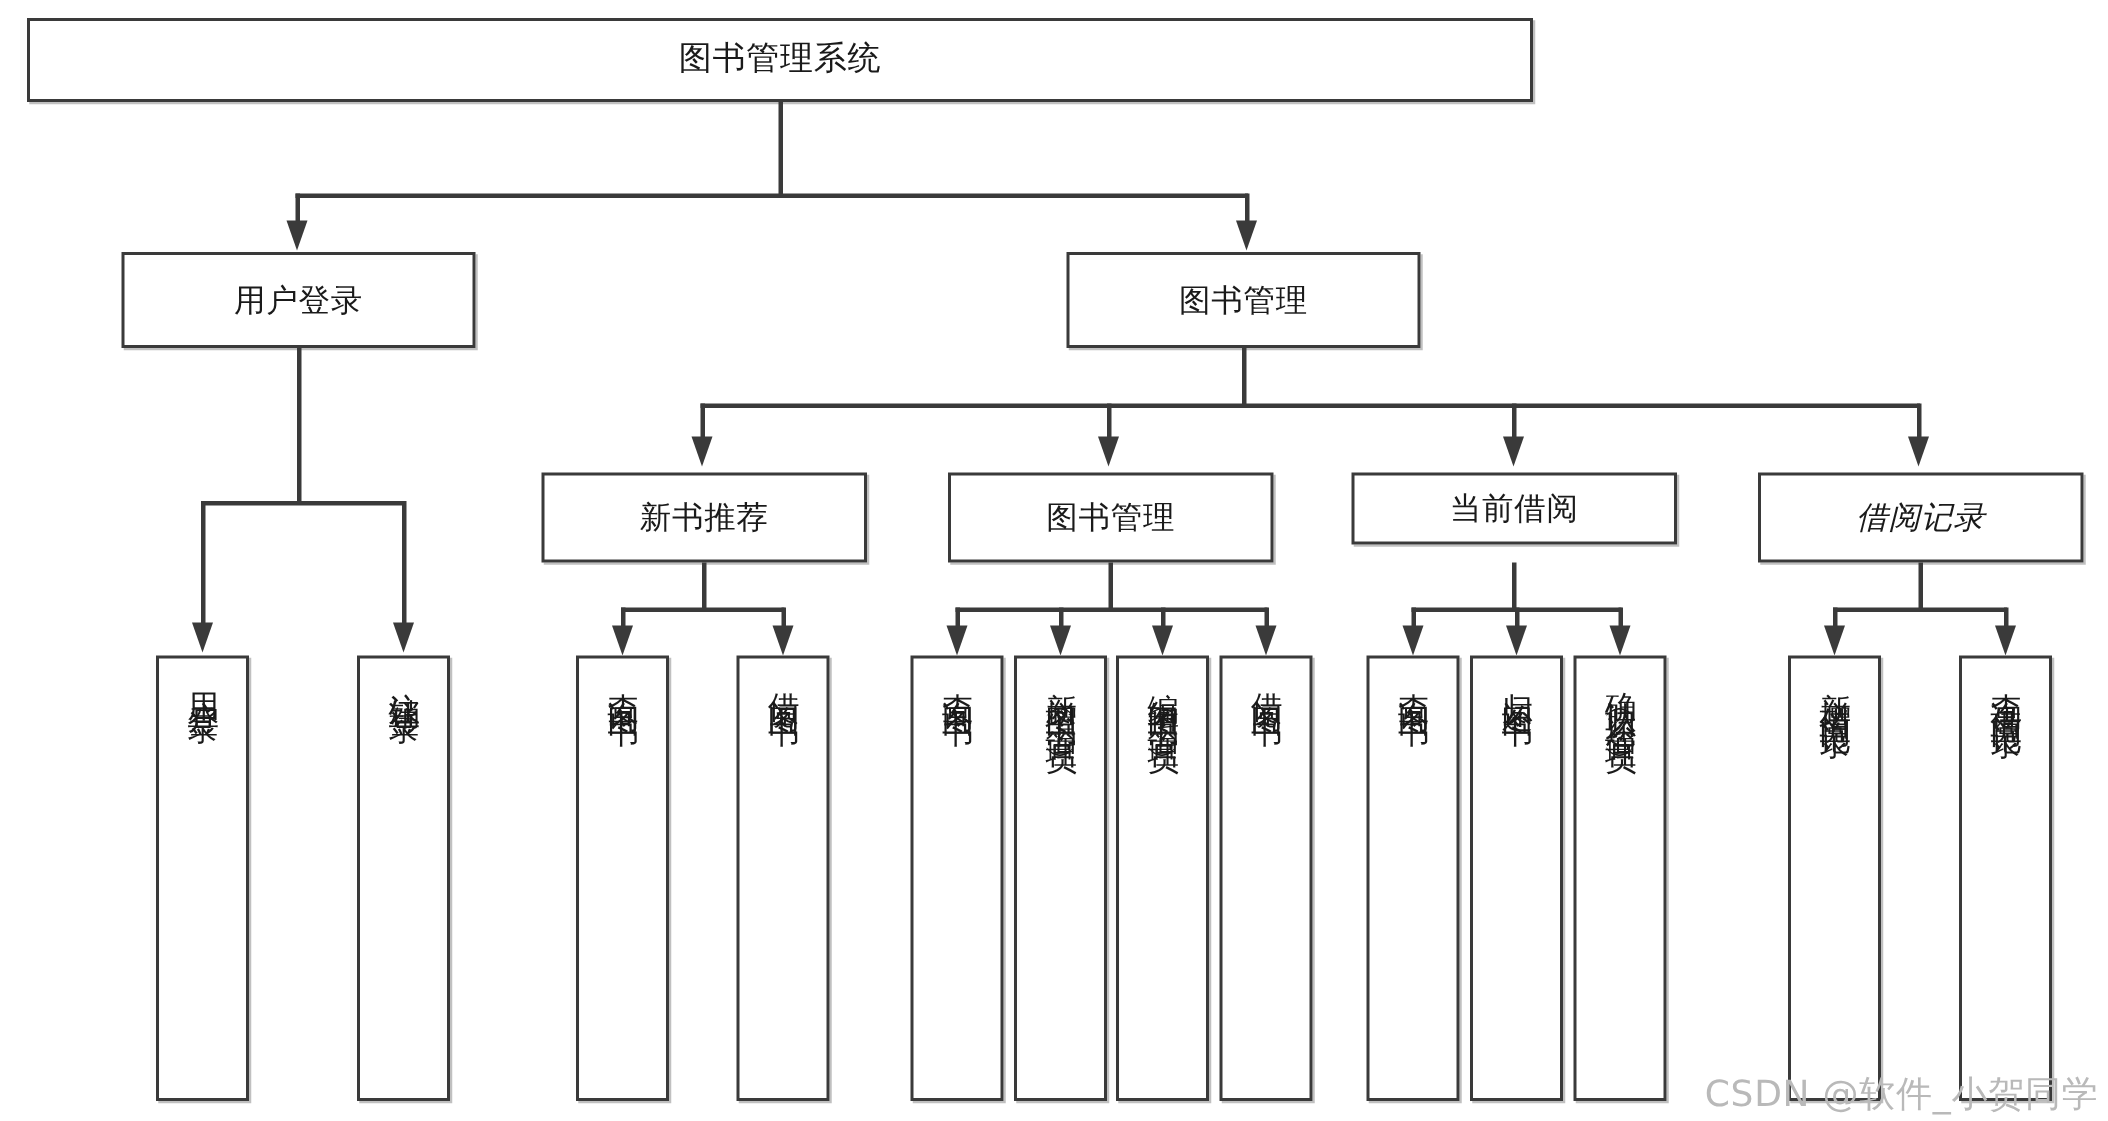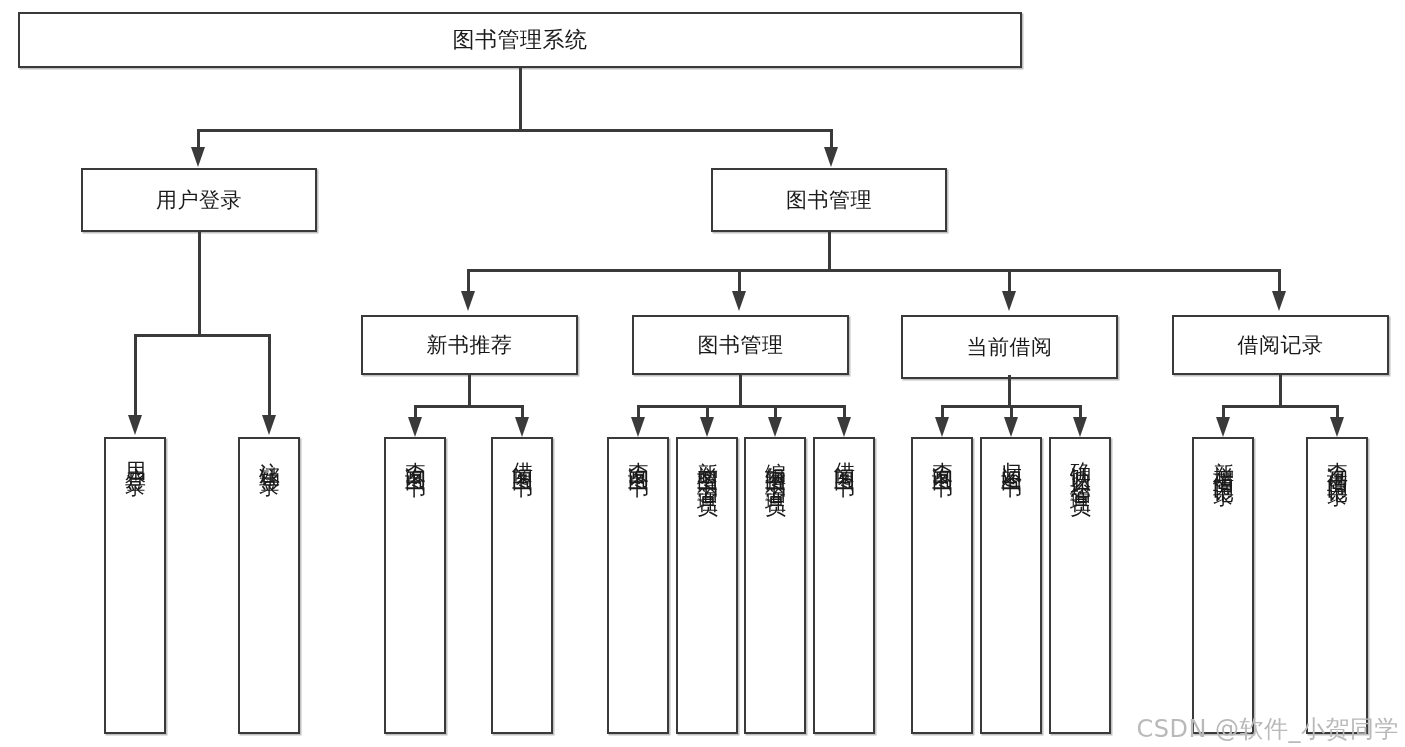--- a/index.html
+++ b/index.html
@@ -134,24 +134,24 @@
 
   <div class="vline" style="left:1278px; top:269px; height:26px;"></div>
   <div class="arrow" style="left:1272px; top:291px;"></div>
 
   <div class="node h3" style="left:361px; top:315px; width:217px; height:60px;align-items:center;">
     <span class="label">新书推荐</span>
   </div>
   <div class="node h3" style="left:632px; top:315px; width:217px; height:60px;">
     <span class="label">图书管理</span>
   </div>
-  <div class="node h3" style="left:901px; top:315px; width:217px; height:64px;">
+  <div class="node h3" style="left:901px; top:315px; width:217px; height:48px;">
     <span class="label">当前借阅</span>
   </div>
-  <div class="node h3" style="left:1172px; top:315px; width:217px; height:60px;">
+  <div class="node h3" style="left:1172px; top:315px; width:217px; height:60px;font-style:italic;">
     <span class="label">借阅记录</span>
   </div>
 
   <div class="vline" style="left:468px; top:375px; height:32px;"></div>
   <div class="hline" style="left:414px; top:405px; width:109px;"></div>
   <div class="vline" style="left:414px; top:405px; height:16px;"></div>
   <div class="arrow" style="left:408px; top:417px;"></div>
   <div class="vline" style="left:521px; top:405px; height:16px;"></div>
   <div class="arrow" style="left:515px; top:417px;"></div>
 

